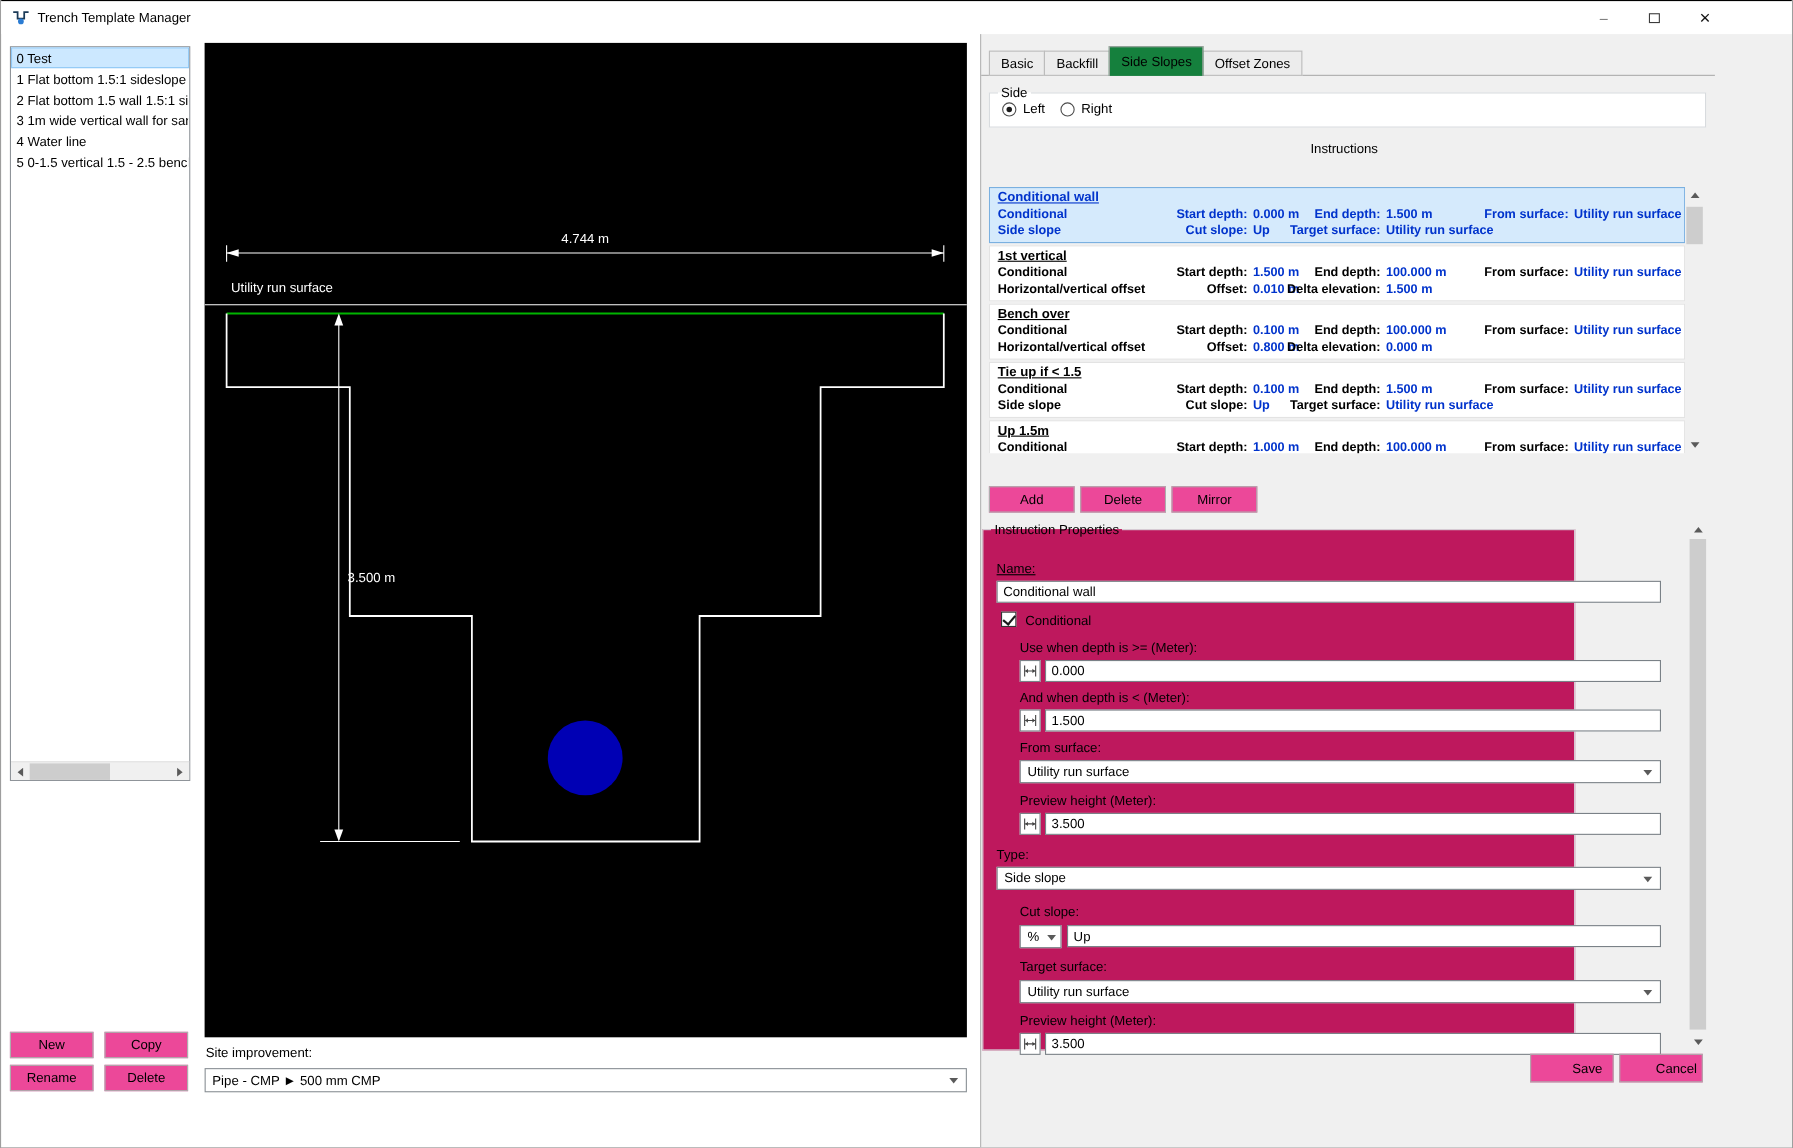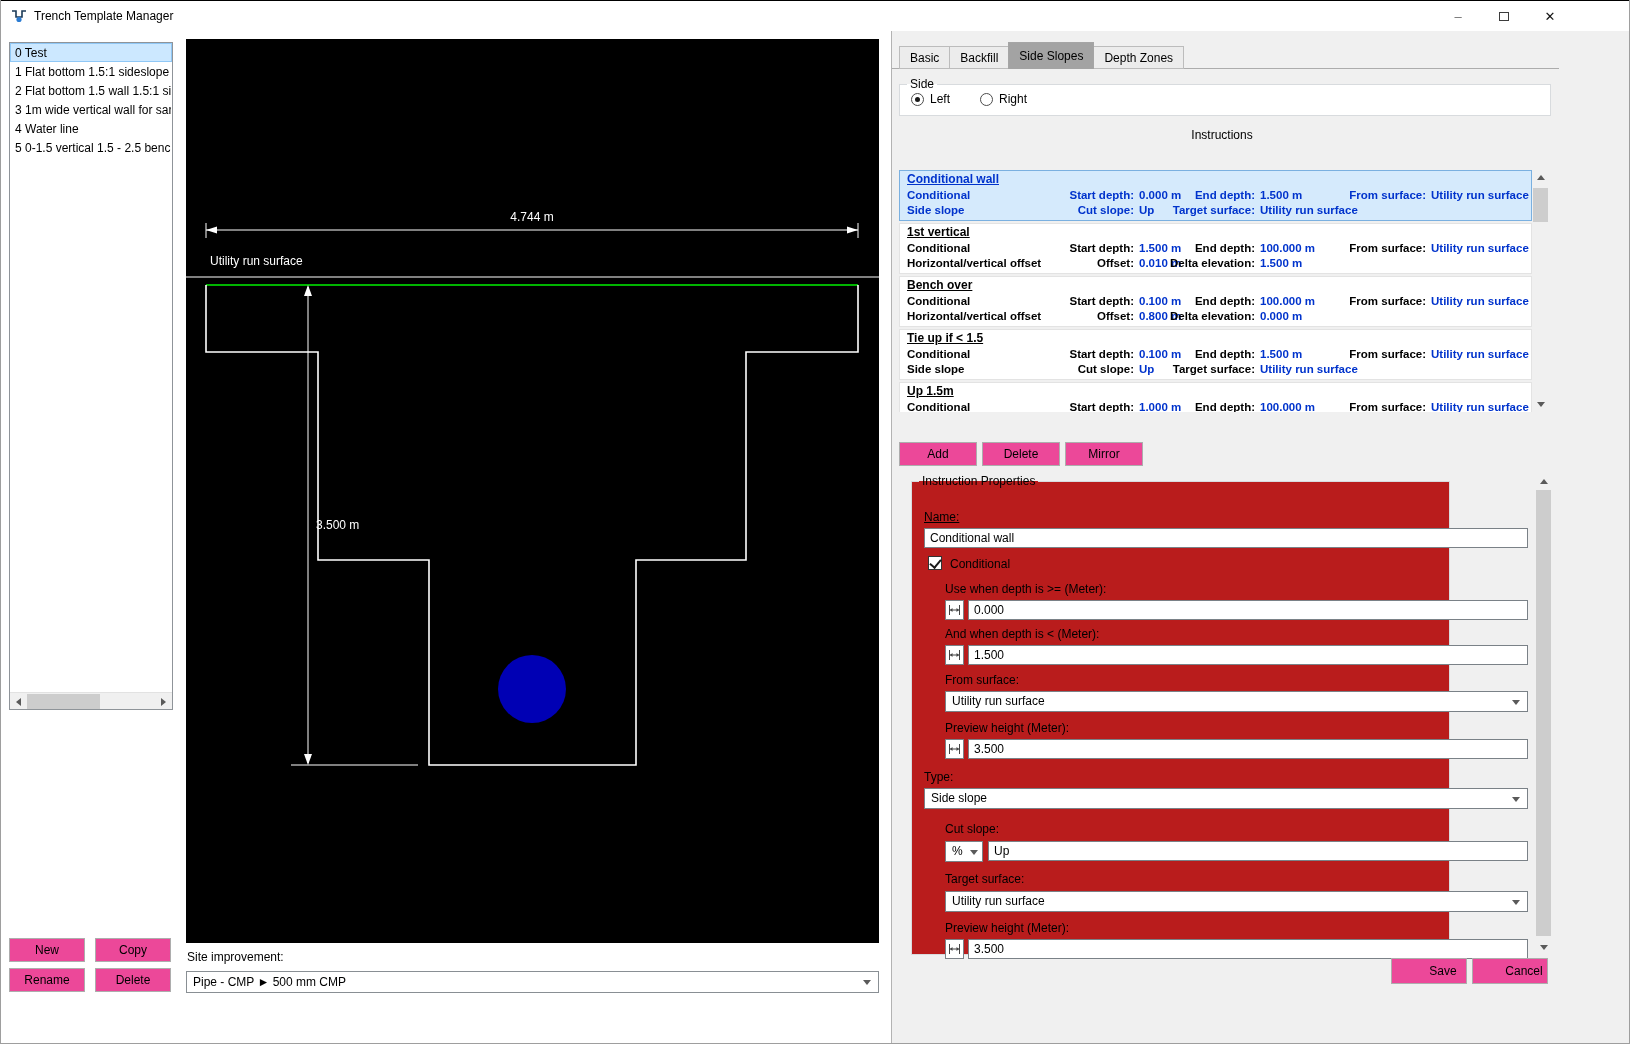--- a/index.html
+++ b/index.html
@@ -62,28 +62,28 @@
 
   
   .rpanel { position:absolute; left:890px; top:31px; width:740px; height:1013px;
     background:#f0f0f0; border-left:1px solid #b3b3b3; }
 
   
   .tabline { position:absolute; left:0; top:37px; width:667px; height:1px; background:#acacac; }
   .tabs { position:absolute; left:7px; top:11px; height:27px; display:flex; align-items:flex-end; }
   .tab { height:23px; line-height:22px; padding:0 10px; background:#ececec;
     border:1px solid #bcbcbc; margin-right:-1px; position:relative; z-index:1; }
-  .tab.active { height:27px; line-height:26px; background:#a3a3a3; border:1px solid #a5a5a5;
+  .tab.active { height:27px; line-height:26px; background:#15803d; border:1px solid #a5a5a5;
     border-bottom:none; z-index:3; }
 
   fieldset { position:absolute; margin:0; padding:0; border:1px solid #d8dbde; }
   legend { padding:0 3px; margin-left:7px; }
 
   .side-box { left:7px; top:46px; width:652px; height:39px; background:#fff; }
-  .radio-row { display:flex; gap:30px; margin:1px 0 0 11px; }
+  .radio-row { display:flex; gap:14px; margin:1px 0 0 11px; }
   .radio-item { display:flex; align-items:center; gap:6px; }
   .radio { width:13px; height:13px; border-radius:50%; border:1px solid #4c4c4c; background:#fff; position:relative; }
   .radio.checked::after { content:""; position:absolute; inset:3px; border-radius:50%; background:#1a1a1a; }
 
   .instr-header { position:absolute; left:0; top:97px; width:660px; text-align:center; }
 
   
   .ilist { position:absolute; left:7px; top:139px; width:633px; height:242px; overflow:hidden; }
   .icard { position:relative; height:51px; margin-bottom:2px; background:#fff;
     border:1px solid #e3e3e3; overflow:hidden; }
@@ -99,21 +99,21 @@
   .il3 { position:absolute; left:0; width:526px; text-align:right; }
   .iv3 { position:absolute; left:531px; color:#0033cc; }
   .icard.selected .it, .icard.selected .il1, .icard.selected .il2,
   .icard.selected .il3, .icard.selected .iname { color:#0033cc; }
   .ilist-sb { left:640px; top:139px; width:17px; height:242px; }
   .ilist-sb .thumb { top:18px; height:34px; }
 
   .iactions .btn { top:411px; width:78px; height:24px; }
 
   
-  .props { left:19px; top:443px; width:539px; height:481px; background:#b91c1c; }
+  .props { left:1px; top:443px; width:539px; height:481px; background:#be185d; }
   .plabel { position:absolute; white-space:nowrap; }
   .tb { position:absolute; height:20px; background:#fff; border:1px solid #7a8187;
     font:12px "Liberation Sans", sans-serif; padding:0 5px; color:#000; }
   .dd { position:absolute; height:21px; background:#fff; border:1px solid #7a8187;
     line-height:19px; padding-left:6px; }
   .micon { position:absolute; width:19px; height:20px; background:#fff; border:1px solid #7a8187;
     display:flex; align-items:center; justify-content:center; }
   .cb { position:absolute; width:14px; height:14px; background:#fff; border:1px solid #333; }
   .cb.checked::after { content:""; position:absolute; left:3px; top:0px; width:5px; height:9px;
     border:solid #1a1a1a; border-width:0 2px 2px 0; transform:rotate(40deg); }
@@ -215,21 +215,21 @@
     <span>Pipe - CMP ► 500 mm CMP</span>
     <span class="combo-chev tri-down"></span>
   </div>
 
   <div class="rpanel">
     <div class="tabline"></div>
     <div class="tabs">
       <div class="tab">Basic</div>
       <div class="tab">Backfill</div>
       <div class="tab active">Side Slopes</div>
-      <div class="tab">Depth Zones</div>
+      <div class="tab">Offset Zones</div>
     </div>
 
     <fieldset class="side-box">
       <legend>Side</legend>
       <div class="radio-row">
         <span class="radio-item">
           <span class="radio checked"></span>
           <span>Left</span>
         </span>
         <span class="radio-item">

